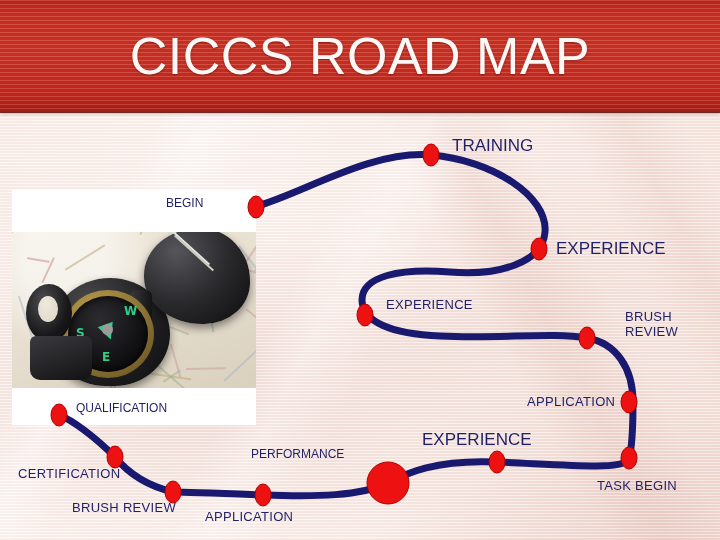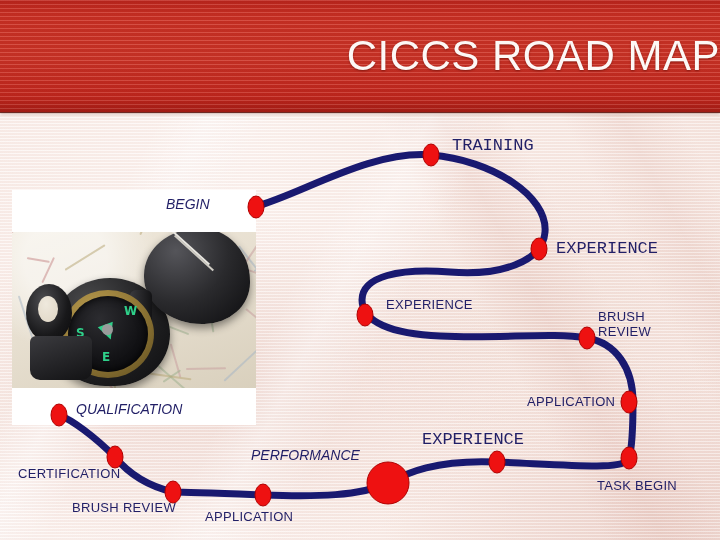--- a/index.html
+++ b/index.html
@@ -39,23 +39,23 @@
     position:absolute;left:0;top:0;width:720px;height:112px;
     background:
       repeating-linear-gradient(to bottom,
         rgba(255,255,255,.13) 0px, rgba(255,255,255,.13) 1px,
         rgba(120,10,6,.16) 1px, rgba(120,10,6,.16) 4px),
       linear-gradient(to bottom,#c0281f 0%,#cf3427 14%,#d0372a 50%,#c62a20 86%,#a81f17 100%);
     box-shadow:0 1px 0 rgba(90,16,10,.85), 0 2px 3px rgba(120,60,50,.35);
   }
   .banner-title{
     position:absolute;left:0;right:0;top:31px;
-    text-align:right;
+    text-align:center;
     color:#fdf8f6;
-    font-size:42px;
+    font-size:52px;
     letter-spacing:.5px;
     font-weight:400;
     line-height:50px;
     text-shadow:0 1px 2px rgba(90,12,8,.55);
     white-space:nowrap;
   }
 
   
   .photo-panel{
     position:absolute;left:12px;top:190px;width:244px;height:235px;
@@ -121,22 +121,22 @@
   .road-svg{position:absolute;left:0;top:0;width:720px;height:540px;}
 
   
   .lbl{
     position:absolute;
     color:#211f66;
     font-family:"Liberation Sans","DejaVu Sans",sans-serif;
     white-space:nowrap;
     line-height:1.12;
   }
-  .lbl.big{font-size:14px;font-style:italic;}
-  .lbl.mid{font-size:17px;font-family:Liberation Mono, monospace;}
+  .lbl.big{font-size:12px;}
+  .lbl.mid{font-size:17px;}
   .lbl.sm{font-size:13px;letter-spacing:.3px;}
 </style>
 </head>
 <body>
 
 <div id="slide">
 
   <div class="bg-base"></div>
   <div class="bg-diagonals"></div>
   <div class="bg-scan"></div>
@@ -219,21 +219,21 @@
         <ellipse cx="115" cy="457" rx="8" ry="11" fill="#ee1111" stroke="#b00000" stroke-width="1"></ellipse>
         <ellipse cx="59" cy="415" rx="8" ry="11" fill="#ee1111" stroke="#b00000" stroke-width="1"></ellipse>
       </g>
   </svg>
 
   <div id="labels">
       <div class="lbl big" style="left:166px;top:197px;"><span>BEGIN</span></div>
       <div class="lbl mid" style="left:452px;top:136px;"><span>TRAINING</span></div>
       <div class="lbl mid" style="left:556px;top:239px;"><span>EXPERIENCE</span></div>
       <div class="lbl sm" style="left:386px;top:298px;"><span>EXPERIENCE</span></div>
-      <div class="lbl sm" style="left:598px;top:310px;"><span>BRUSH</span><br><span>REVIEW</span></div>
+      <div class="lbl sm" style="left:625px;top:310px;"><span>BRUSH</span><br><span>REVIEW</span></div>
       <div class="lbl sm" style="left:527px;top:395px;"><span>APPLICATION</span></div>
       <div class="lbl sm" style="left:597px;top:479px;"><span>TASK BEGIN</span></div>
       <div class="lbl mid" style="left:422px;top:430px;"><span>EXPERIENCE</span></div>
       <div class="lbl big" style="left:251px;top:448px;"><span>PERFORMANCE</span></div>
       <div class="lbl sm" style="left:205px;top:510px;"><span>APPLICATION</span></div>
       <div class="lbl sm" style="left:72px;top:501px;"><span>BRUSH  REVIEW</span></div>
       <div class="lbl sm" style="left:18px;top:467px;"><span>CERTIFICATION</span></div>
       <div class="lbl big" style="left:76px;top:402px;"><span>QUALIFICATION</span></div>
     </div>
 

